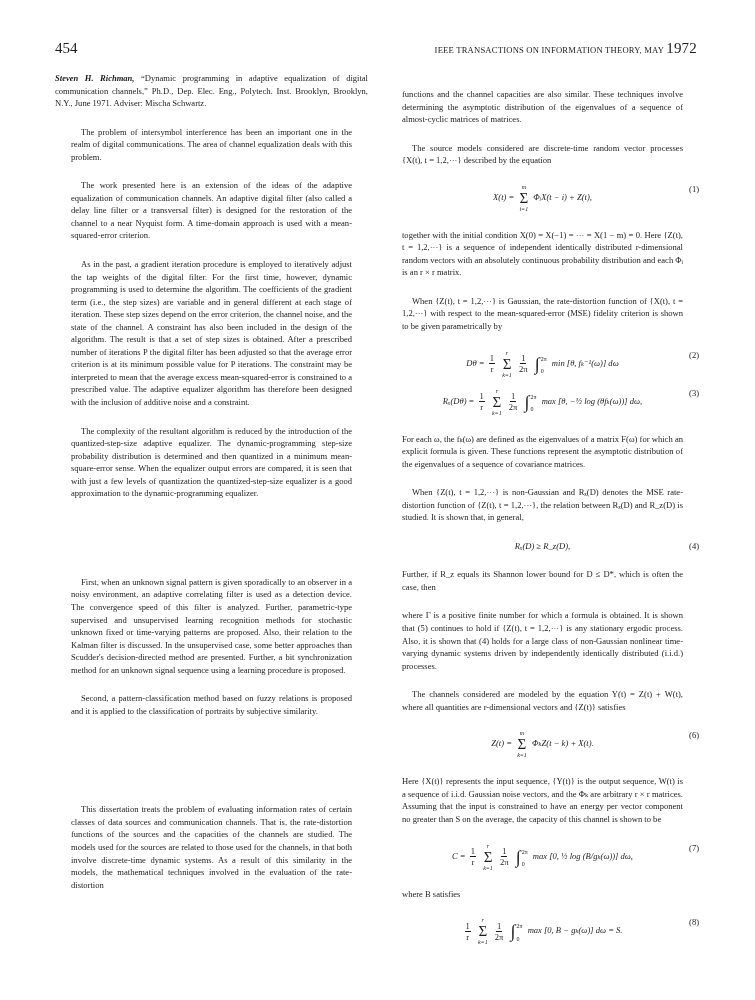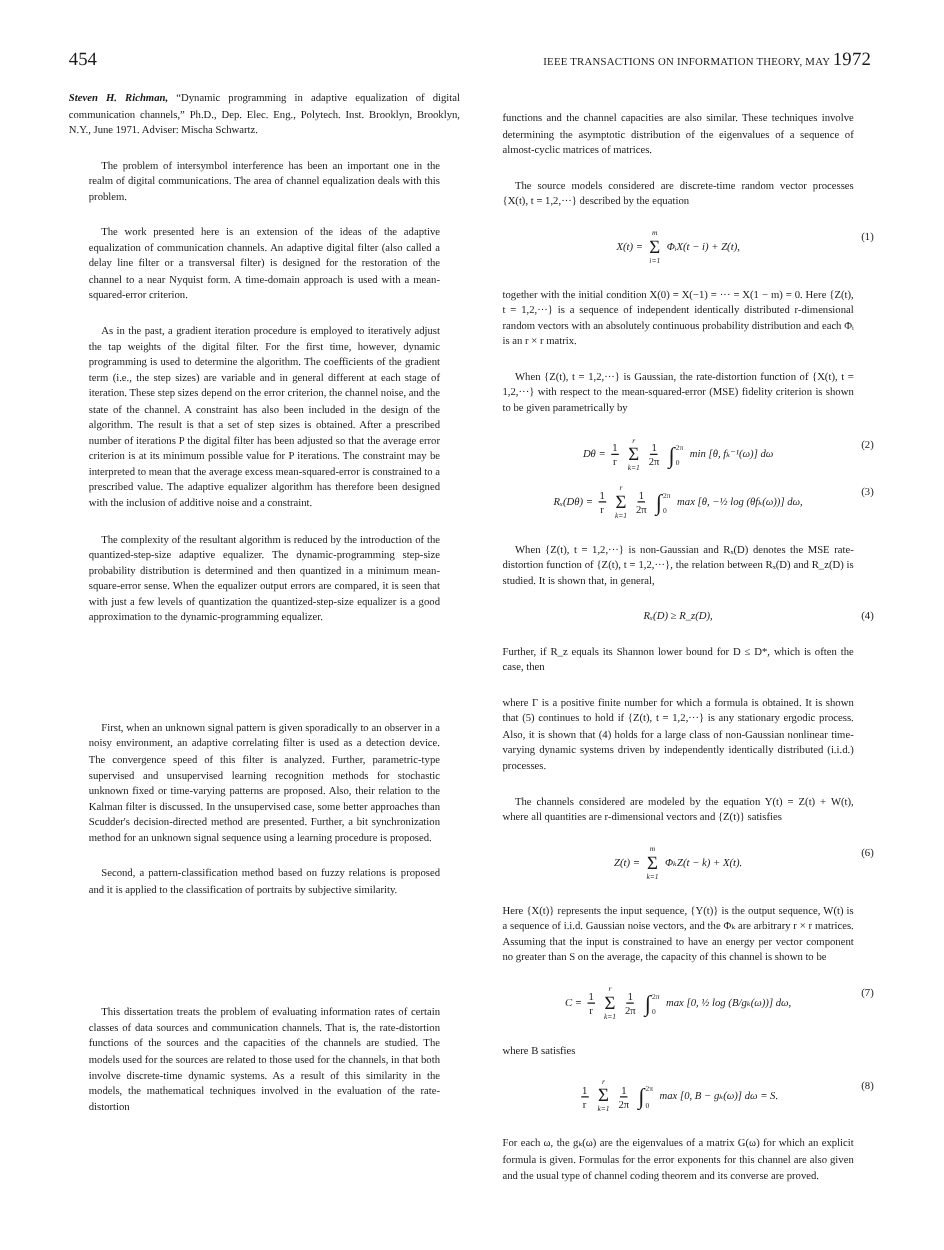--- a/index.html
+++ b/index.html
@@ -132,20 +132,21 @@
           <span class="lims">
             <span>2π</span>
             <span>0</span>
           </span>
         </span>
       <span>max [θ, −½ log (θfₖ(ω))] dω,</span>
     </span>
     <span class="eqn-no">(3)</span>
   </div>
 
+  <p>For each ω, the fₖ(ω) are defined as the eigenvalues of a matrix F(ω) for which an explicit formula is given. These functions represent the asymptotic distribution of the eigenvalues of a sequence of covariance matrices.</p>
   <p class="ind">When {Z(t), t = 1,2,···} is non-Gaussian and Rₓ(D) denotes the MSE rate-distortion function of {Z(t), t = 1,2,···}, the relation between Rₓ(D) and R_z(D) is studied. It is shown that, in general,</p>
 
   <div class="eq">
     <span class="body">Rₓ(D) ≥ R_z(D),</span>
     <span class="eqn-no">(4)</span>
   </div>
 
   <p>Further, if R_z equals its Shannon lower bound for D ≤ D*, which is often the case, then</p>
 
 
@@ -217,14 +218,13 @@
           <span class="lims">
             <span>2π</span>
             <span>0</span>
           </span>
         </span>
       <span>max [0, B − gₖ(ω)] dω = S.</span>
     </span>
     <span class="eqn-no">(8)</span>
   </div>
 
-  <p>For each ω, the gₖ(ω) are the eigenvalues of a matrix G(ω) for which an explicit formula is given. Formulas for the error exponents for this channel are also given and the usual type of channel coding theorem and its converse are proved.</p>
 </div>
 
 </body></html>

